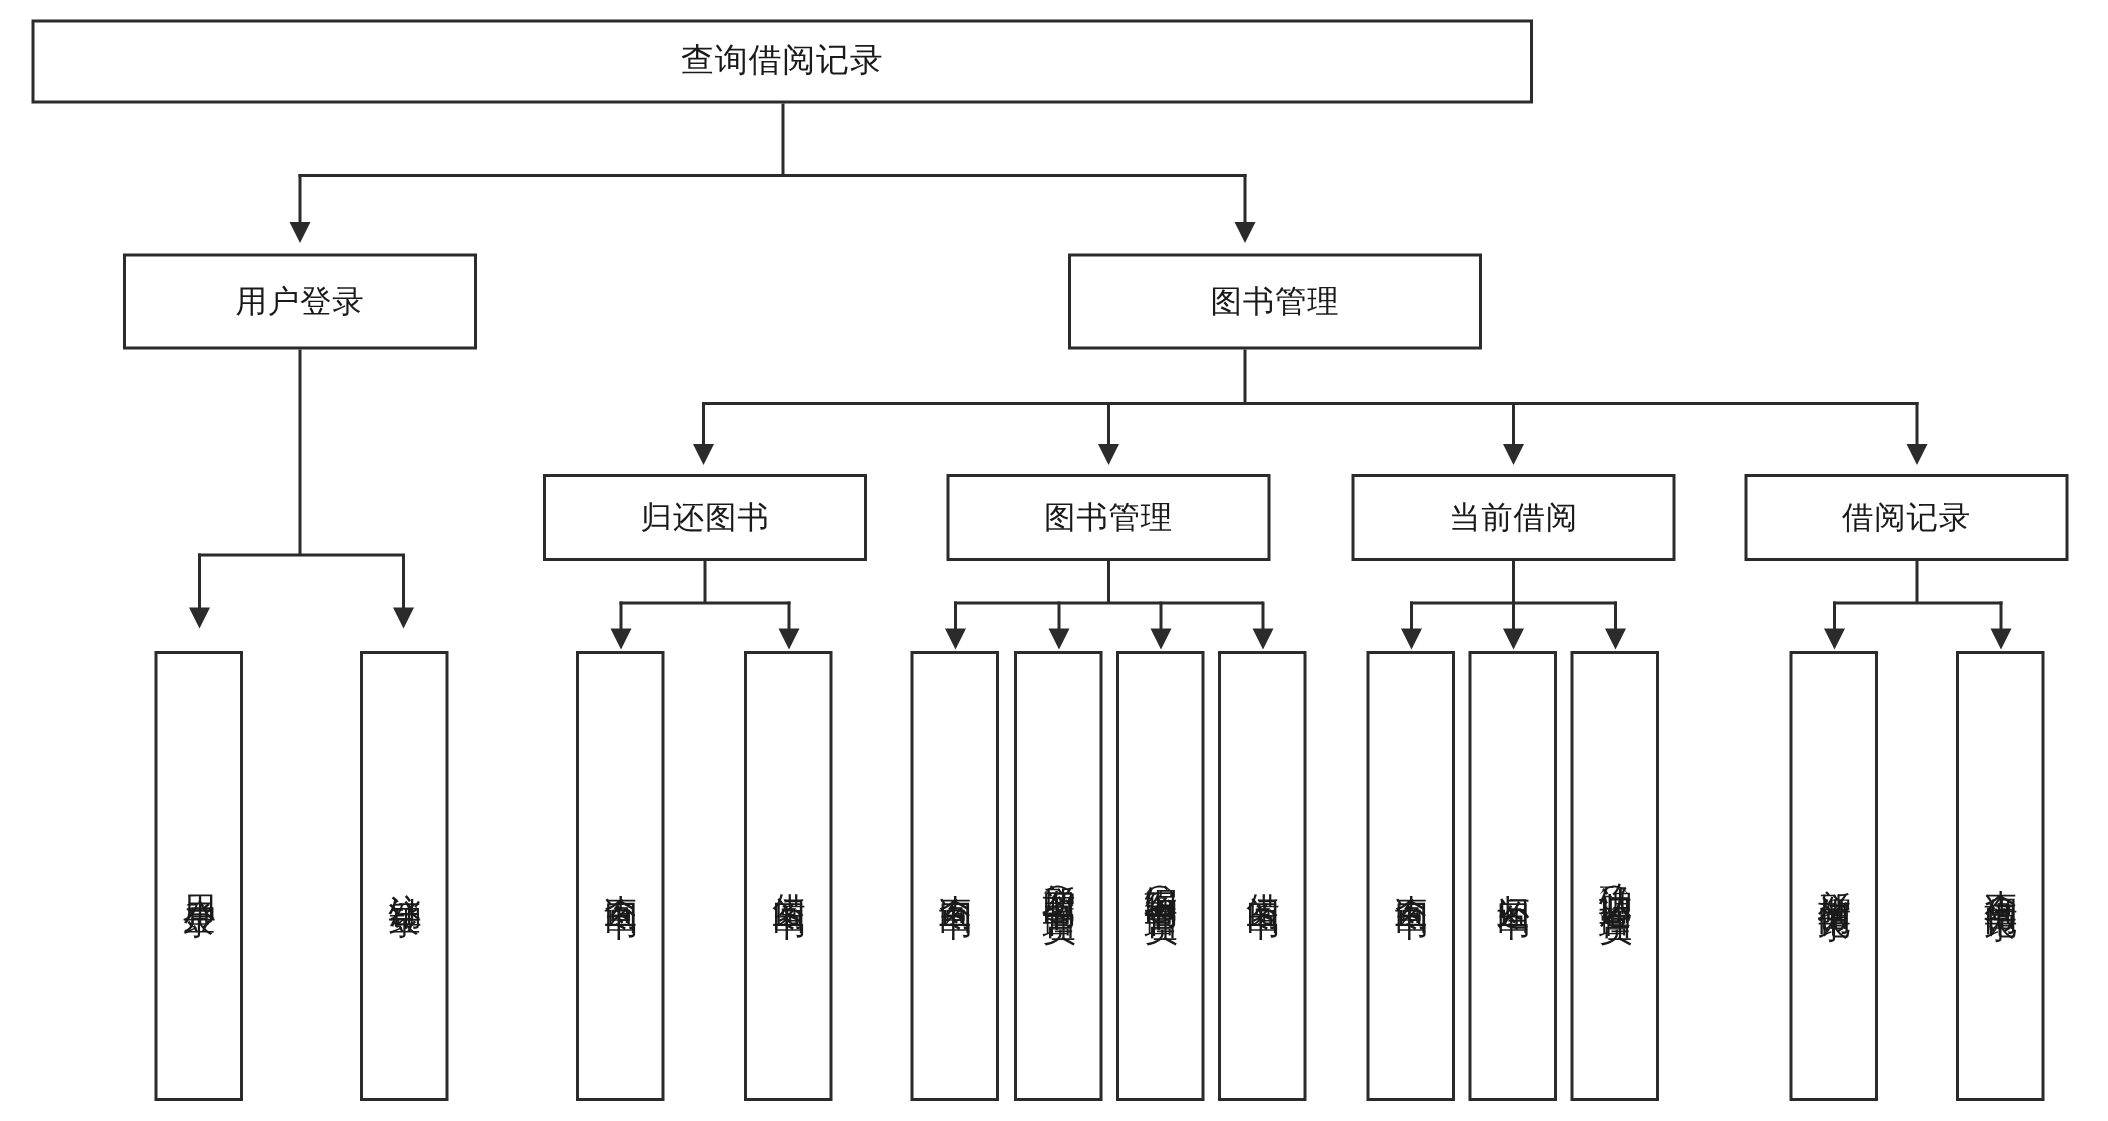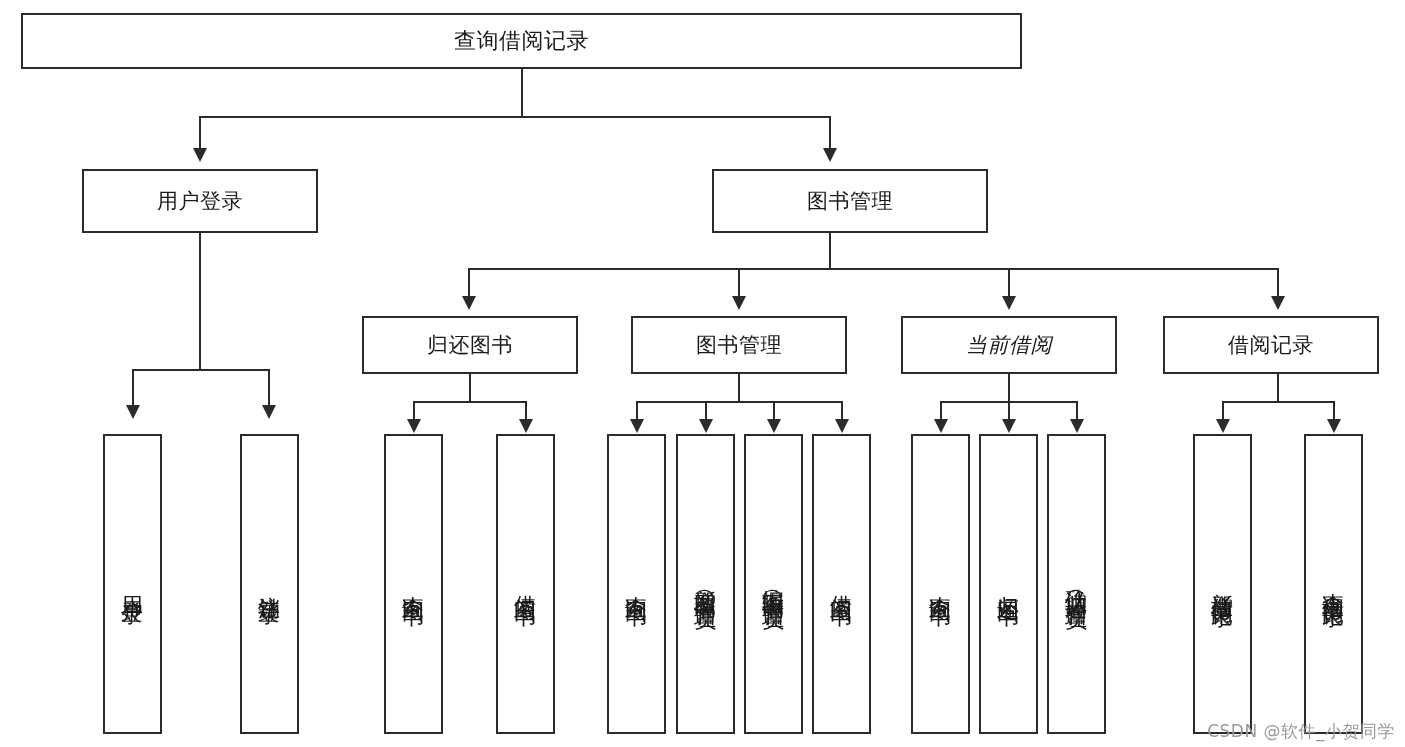--- a/index.html
+++ b/index.html
@@ -127,21 +127,21 @@
 
   <div class="ln v" style="left:1277px; top:268px; width:2px; height:30px;"></div>
   <div class="arrow" style="left:1271px; top:296px;"></div>
 
   <div class="node h" style="left:362px; top:316px; width:216px; height:58px;">
     <span class="lbl">归还图书</span>
   </div>
   <div class="node h" style="left:631px; top:316px; width:216px; height:58px;">
     <span class="lbl">图书管理</span>
   </div>
-  <div class="node h" style="left:901px; top:316px; width:216px; height:58px;font-style:italic;">
+  <div class="node h" style="left:901px; top:316px; width:216px; height:58px;">
     <span class="lbl">当前借阅</span>
   </div>
   <div class="node h" style="left:1163px; top:316px; width:216px; height:58px;">
     <span class="lbl">借阅记录</span>
   </div>
 
   <div class="ln v" style="left:469px; top:374px; width:2px; height:28px;"></div>
   <div class="ln h" style="left:413px; top:401px; width:114px; height:2px;"></div>
   <div class="ln v" style="left:413px; top:401px; width:2px; height:20px;"></div>
   <div class="arrow" style="left:407px; top:419px;"></div>
@@ -212,15 +212,14 @@
     <span class="lbl">确认归还（管理员）</span>
   </div>
 
   <div class="node v" style="left:1193px; top:434px; width:59px; height:300px;">
     <span class="lbl">新增借阅记录</span>
   </div>
   <div class="node v" style="left:1304px; top:434px; width:59px; height:300px;">
     <span class="lbl">查询借阅记录</span>
   </div>
 
-  <div id="watermark">CSDN @软件_小贺同学</div>
 
 </div>
 
 </body></html>

